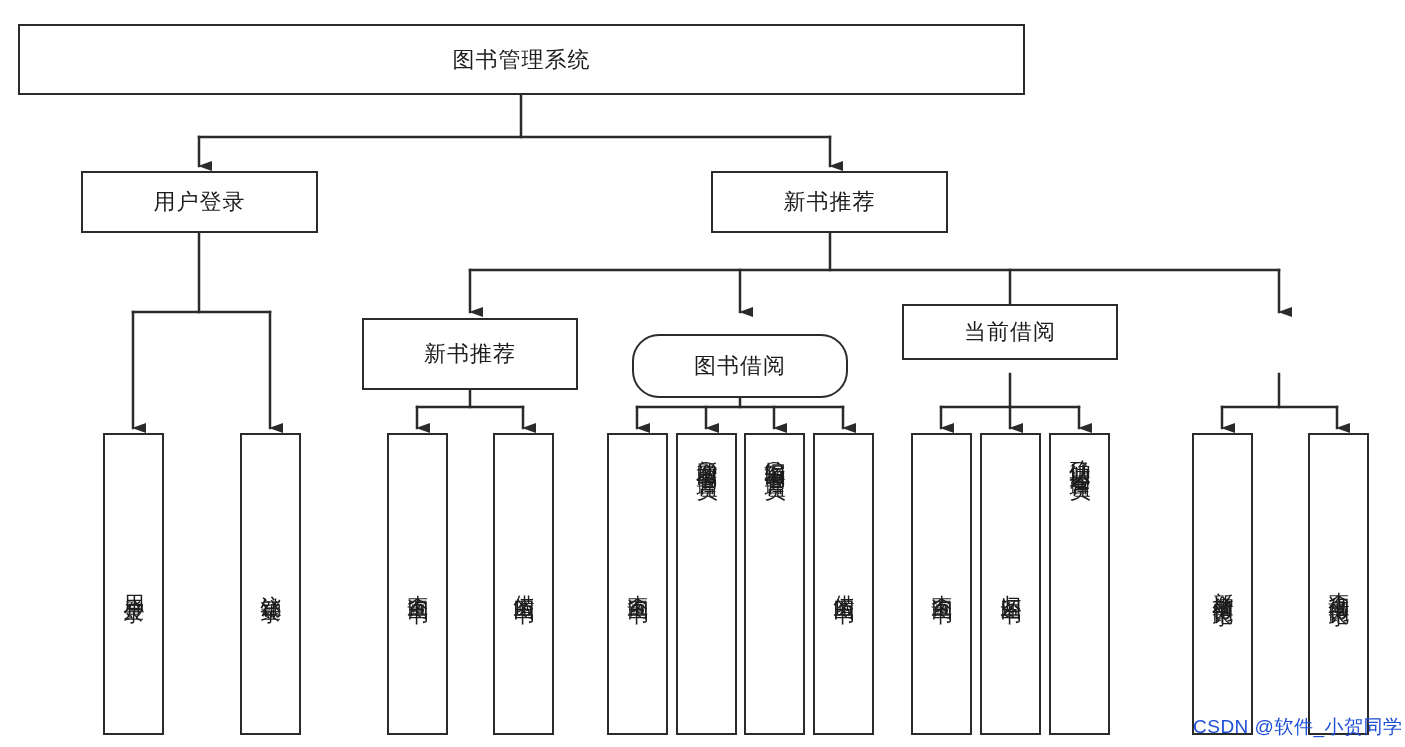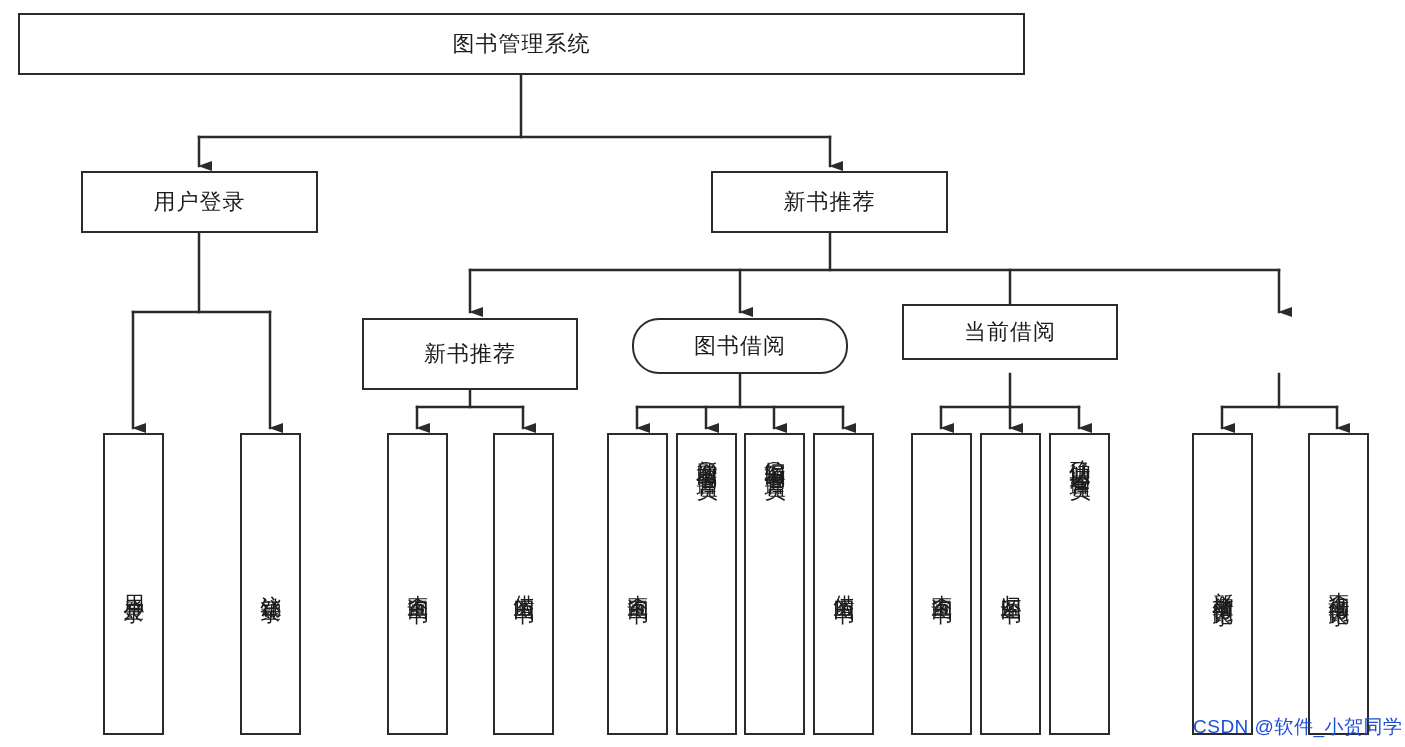--- a/index.html
+++ b/index.html
@@ -117,35 +117,35 @@
       <path d="M 1010 407 L 1010 428" marker-end="url(#arrow)"></path>
       <path d="M 1079 407 L 1079 428" marker-end="url(#arrow)"></path>
 
       <path d="M 1279 374 L 1279 407"></path>
       <path d="M 1222 407 L 1337 407"></path>
       <path d="M 1222 407 L 1222 428" marker-end="url(#arrow)"></path>
       <path d="M 1337 407 L 1337 428" marker-end="url(#arrow)"></path>
     </g>
   </svg>
 
-  <div class="node horiz" style="left:18px; top:13px; width:1007px; height:62px;">
+  <div class="node horiz" style="left:18px; top:24px; width:1007px; height:71px;">
     <span>图书管理系统</span>
   </div>
 
   <div class="node horiz" style="left:81px; top:171px; width:237px; height:62px;">
     <span>用户登录</span>
   </div>
   <div class="node horiz" style="left:711px; top:171px; width:237px; height:62px;">
     <span>新书推荐</span>
   </div>
 
   <div class="node horiz" style="left:362px; top:318px; width:216px; height:72px;">
     <span>新书推荐</span>
   </div>
-  <div class="node horiz" style="left:632px; top:318px; width:216px; height:56px;border-radius:27px;">
+  <div class="node horiz" style="left:632px; top:334px; width:216px; height:64px;border-radius:27px;">
     <span>图书借阅</span>
   </div>
   <div class="node horiz" style="left:902px; top:304px; width:216px; height:56px;">
     <span>当前借阅</span>
   </div>
 
   <div class="node vert center" style="left:103px; top:433px; width:61px; height:302px;">
     <span class="vtext">用户登录</span>
   </div>
   <div class="node vert center" style="left:240px; top:433px; width:61px; height:302px;">

